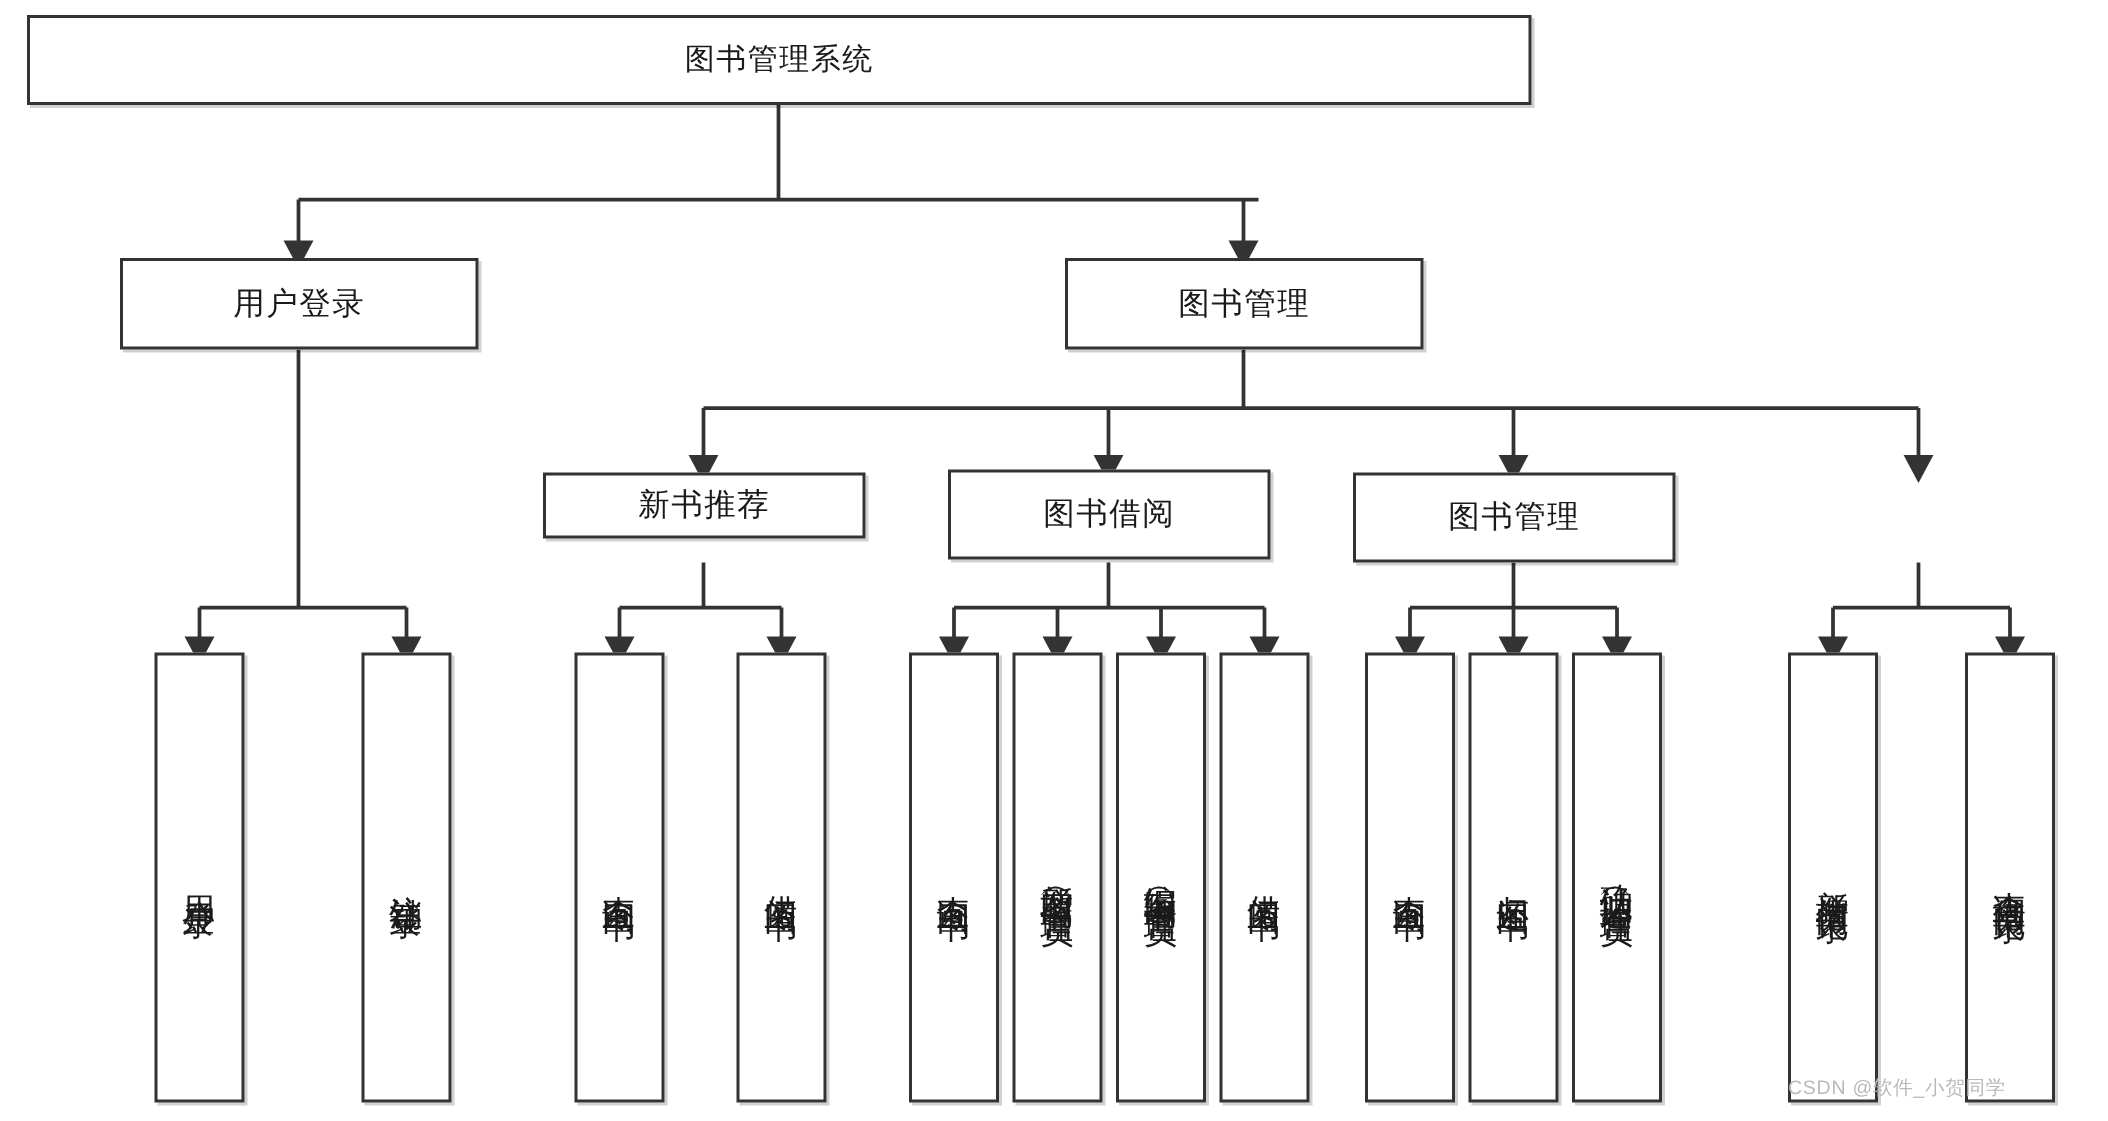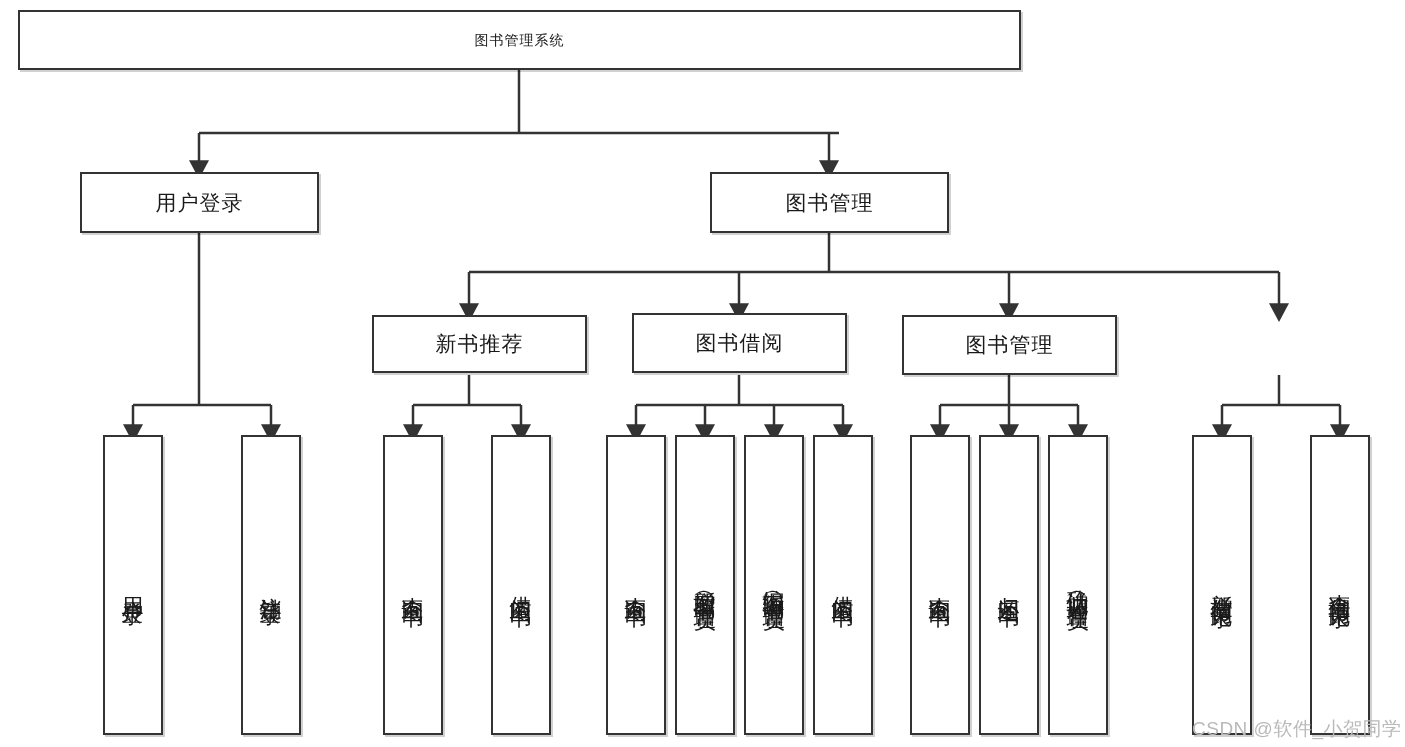--- a/index.html
+++ b/index.html
@@ -37,40 +37,40 @@
     color: #1a1a1a;
     z-index: 2;
   }
   .node.horiz {
     font-size: 21px;
     letter-spacing: 1px;
     line-height: 1.2;
     text-align: center;
   }
   .node.root {
-    font-size: 14px;
+    font-size: 20px;
   }
   .node.vert {
     writing-mode: vertical-rl;
     text-orientation: upright;
     font-size: 22px;
     letter-spacing: 3px;
     align-items: center;
     justify-content: center;
     padding: 6px 0;
     line-height: 1.05;
   }
   .node.vert .vtext {
     writing-mode: vertical-rl;
     text-orientation: upright;
     white-space: nowrap;
   }
   .watermark {
     position: absolute;
-    font-size: 19px;
+    font-size: 13px;
     color: #b9b9b9;
     letter-spacing: 0.5px;
     z-index: 5;
     white-space: nowrap;
     user-select: none;
   }
 </style>
 </head>
 <body>
 
@@ -131,21 +131,21 @@
   </div>
 
   <div class="node horiz" style="left:80px; top:172px; width:239px; height:61px;">
     <span>用户登录</span>
   </div>
 
   <div class="node horiz" style="left:710px; top:172px; width:239px; height:61px;">
     <span>图书管理</span>
   </div>
 
-  <div class="node horiz" style="left:372px; top:315px; width:215px; height:58px;justify-content:center;">
+  <div class="node horiz" style="left:362px; top:315px; width:215px; height:44px;justify-content:center;">
     <span>新书推荐</span>
   </div>
 
   <div class="node horiz" style="left:632px; top:313px; width:215px; height:60px;">
     <span>图书借阅</span>
   </div>
 
   <div class="node horiz" style="left:902px; top:315px; width:215px; height:60px;">
     <span>图书管理</span>
   </div>

